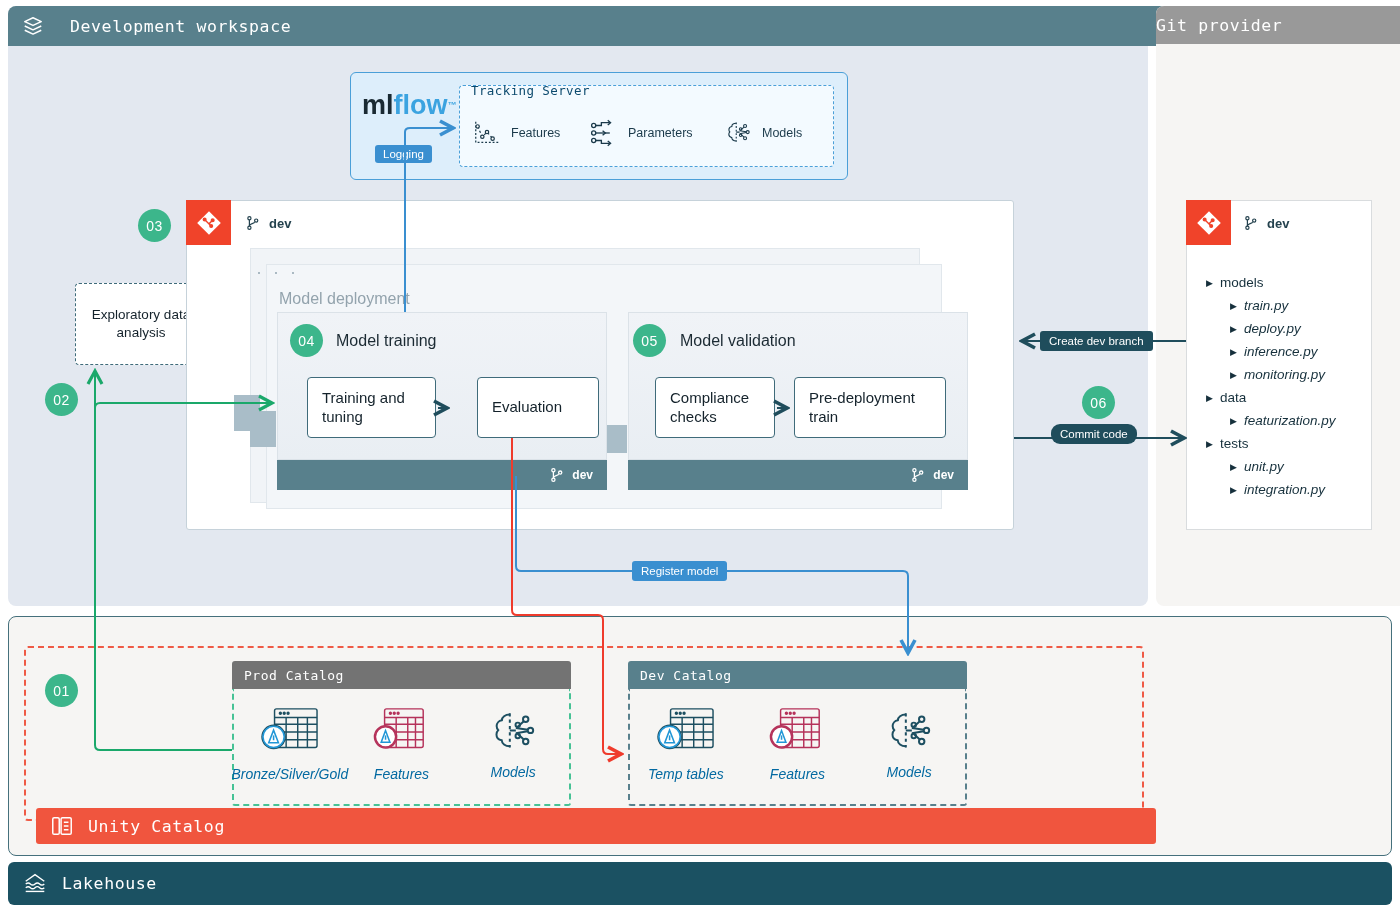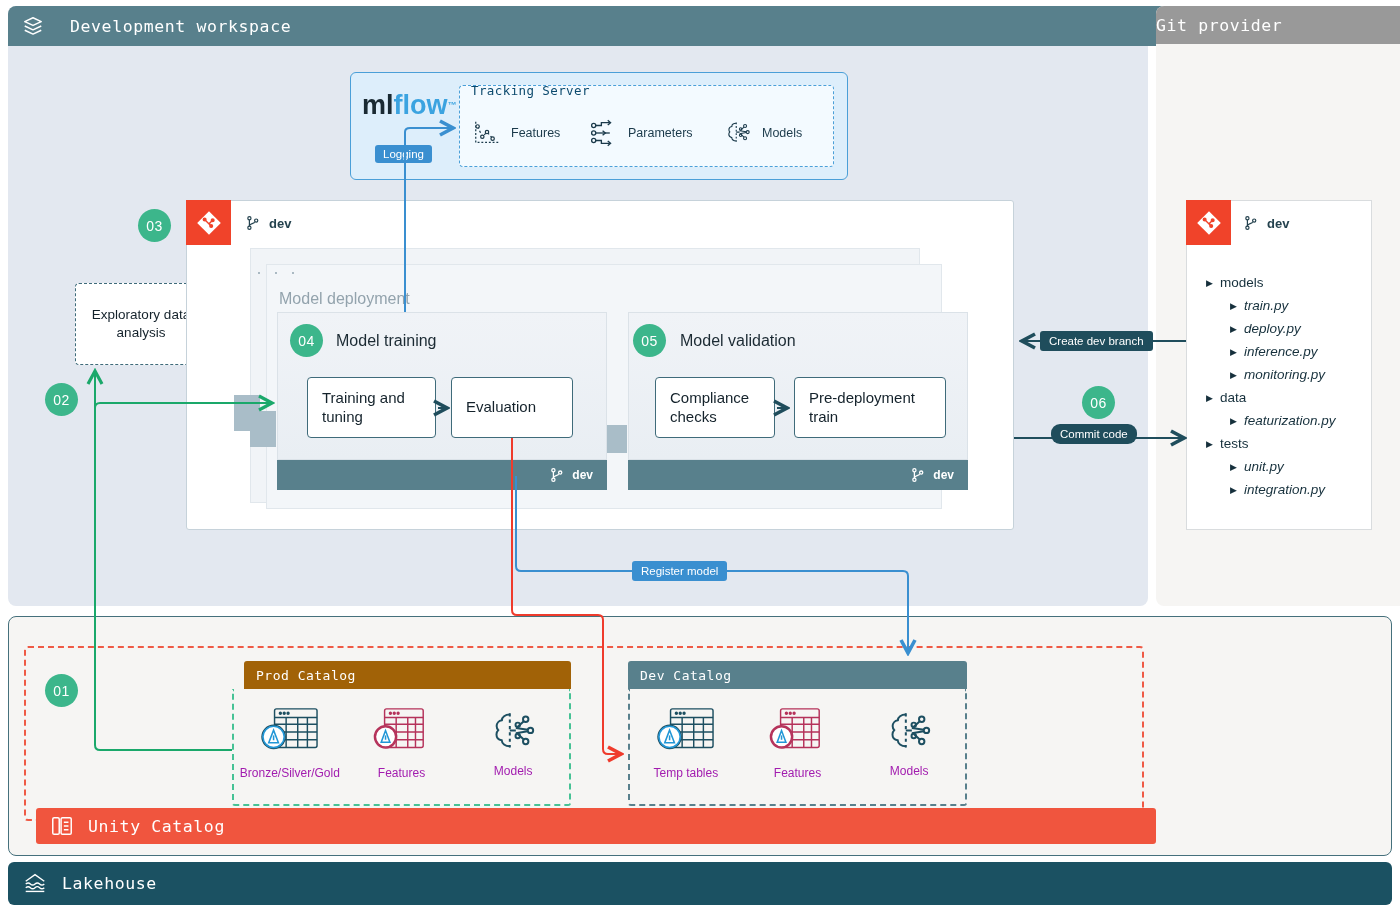--- a/index.html
+++ b/index.html
@@ -84,21 +84,21 @@
   .b04{left:290px;top:324px;}
   .b05{left:633px;top:324px;}
   .stage-title{font-size:16px;color:#1b2a33;position:absolute;}
   .t04{left:336px;top:332px;}
   .t05{left:680px;top:332px;}
 
   .wbox{background:#fff;border:1.4px solid #3f6b7a;border-radius:4px;
     display:flex;align-items:center;padding:0 14px;font-size:15px;color:#14222b;
     line-height:1.25;}
   .w-train{left:307px;top:377px;width:129px;height:61px;}
-  .w-eval{left:451px;top:377px;width:122px;height:61px;}
+  .w-eval{left:477px;top:377px;width:122px;height:61px;}
   .w-comp{left:655px;top:377px;width:120px;height:61px;}
   .w-pre{left:794px;top:377px;width:152px;height:61px;}
 
   .gsq{background:#a9bdc8;}
   .gsq1{left:234px;top:395px;width:26px;height:36px;}
   .gsq2{left:250px;top:411px;width:26px;height:36px;}
   .gsq3{left:601px;top:425px;width:26px;height:28px;background:#a9bdc8;}
 
   
   .eda{left:28px;top:283px;width:132px;height:82px;background:#fff;
@@ -120,29 +120,29 @@
   .caret{font-size:9px;color:#16303c;}
 
   
   .cat{position:absolute;}
   .cat-head{height:28px;display:flex;align-items:center;padding-left:12px;
     border-radius:3px 3px 0 0;}
   .cat-head-txt{color:#fff;font-size:13px;letter-spacing:.5px;}
   .cat-body{border-radius:0 0 3px 3px;display:flex;align-items:flex-start;
     justify-content:space-around;padding-top:16px;}
   .cat-prod{left:232px;top:661px;width:339px;height:127px;}
-  .cat-prod .cat-head{background:#a16207;margin-left:12px;}
+  .cat-prod .cat-head{background:#737373;}
   .cat-prod .cat-body{height:99px;border:2px dashed #46c295;border-top:none;
     background:#f6f5f3;}
   .cat-dev{left:628px;top:661px;width:339px;height:127px;}
   .cat-dev .cat-head{background:#58808c;}
   .cat-dev .cat-body{height:99px;border:2px dashed #58808c;border-top:none;
     background:#f6f5f3;}
   .cat-item{display:flex;flex-direction:column;align-items:center;gap:5px;width:104px;}
-  .cat-item-lbl{font-size:12px;color:#a21caf;}
+  .cat-item-lbl{font-size:14px;color:#0369a1;font-style:italic;}
 
   
   .clabel{position:absolute;font-size:11.5px;color:#fff;padding:4px 9px;
     border-radius:3px;white-space:nowrap;}
   .clabel-dark{background:#1f4d5c;}
   .clabel-blue{background:#3a8fd0;}
   .lbl-create{left:1040px;top:331px;}
   .lbl-commit{left:1051px;top:424px;border-radius:9px;}
   .lbl-reg{left:632px;top:561px;}
 

